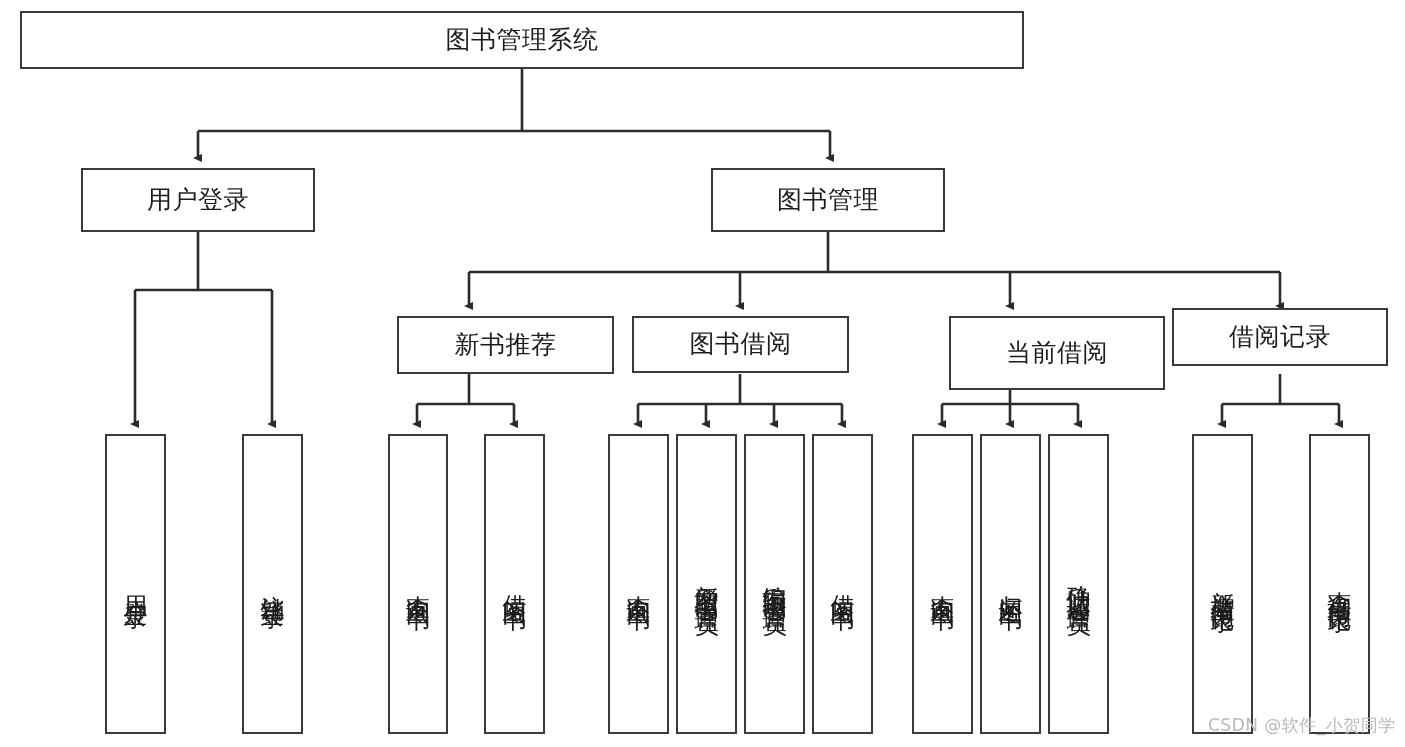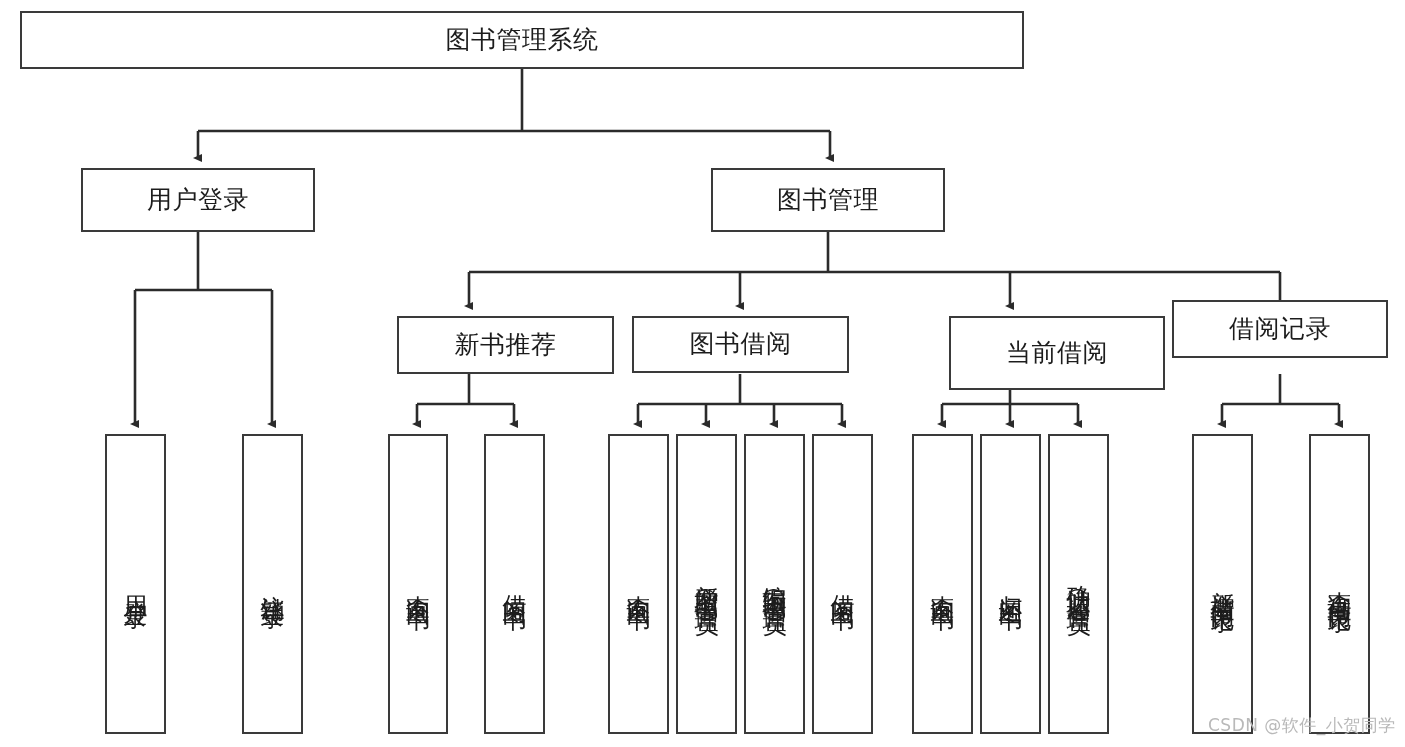--- a/index.html
+++ b/index.html
@@ -143,21 +143,21 @@
   </div>
 
   <div class="node h-node" style="left:632px; top:316px; width:217px; height:57px;">
     <span class="label">图书借阅</span>
   </div>
 
   <div class="node h-node" style="left:924px; top:316px; width:216px; height:74px;margin-left:25px;">
     <span class="label">当前借阅</span>
   </div>
 
-  <div class="node h-node" style="left:1172px; top:300px; width:216px; height:58px;">
+  <div class="node h-node" style="left:1172px; top:308px; width:216px; height:58px;">
     <span class="label">借阅记录</span>
   </div>
 
   <div class="node v-node" style="left:105px; top:434px; width:61px; height:300px;">
     <span class="label">用户登录</span>
   </div>
 
   <div class="node v-node" style="left:242px; top:434px; width:61px; height:300px;">
     <span class="label">注销登录</span>
   </div>

